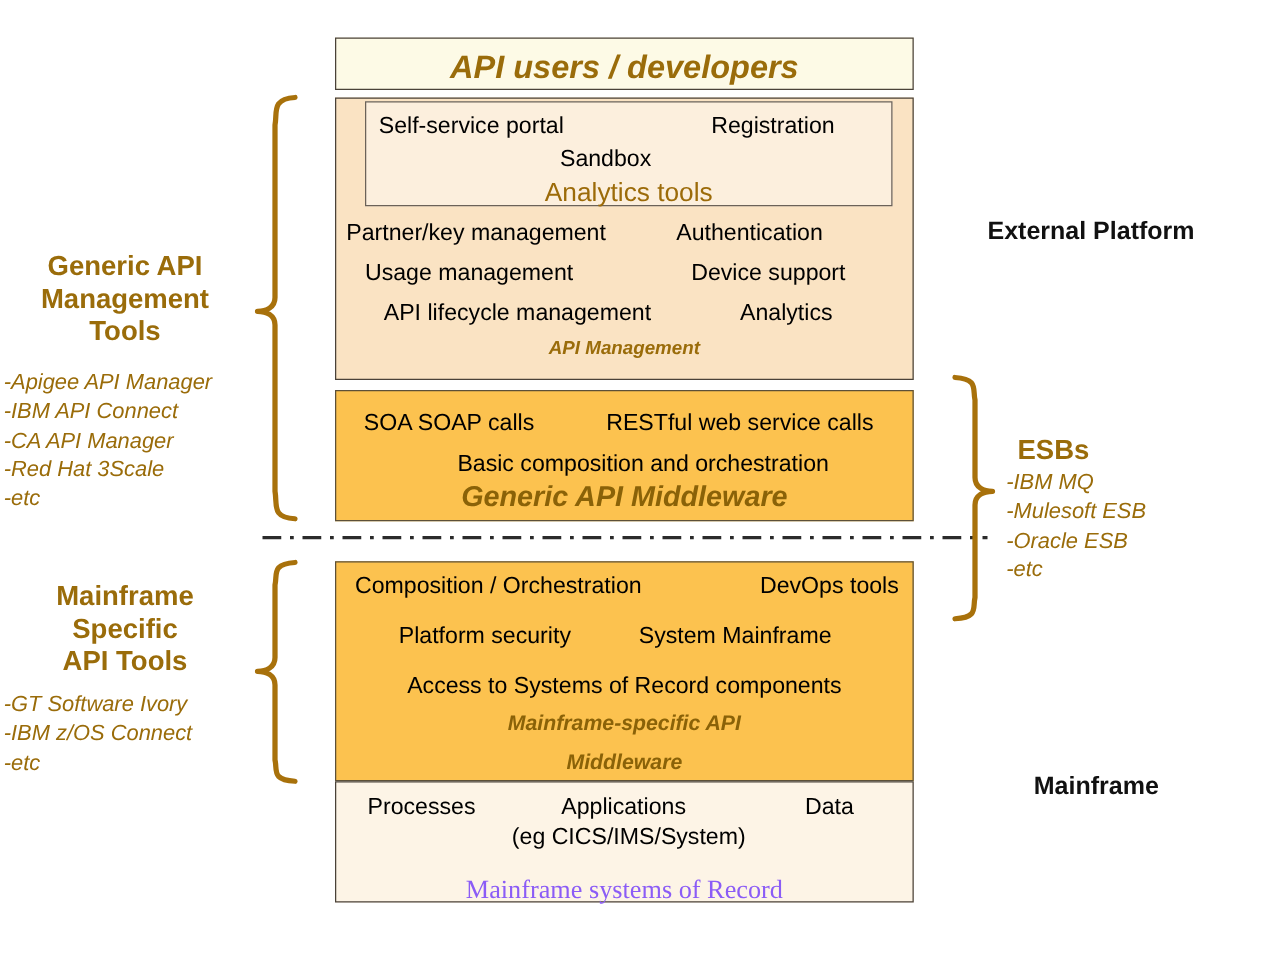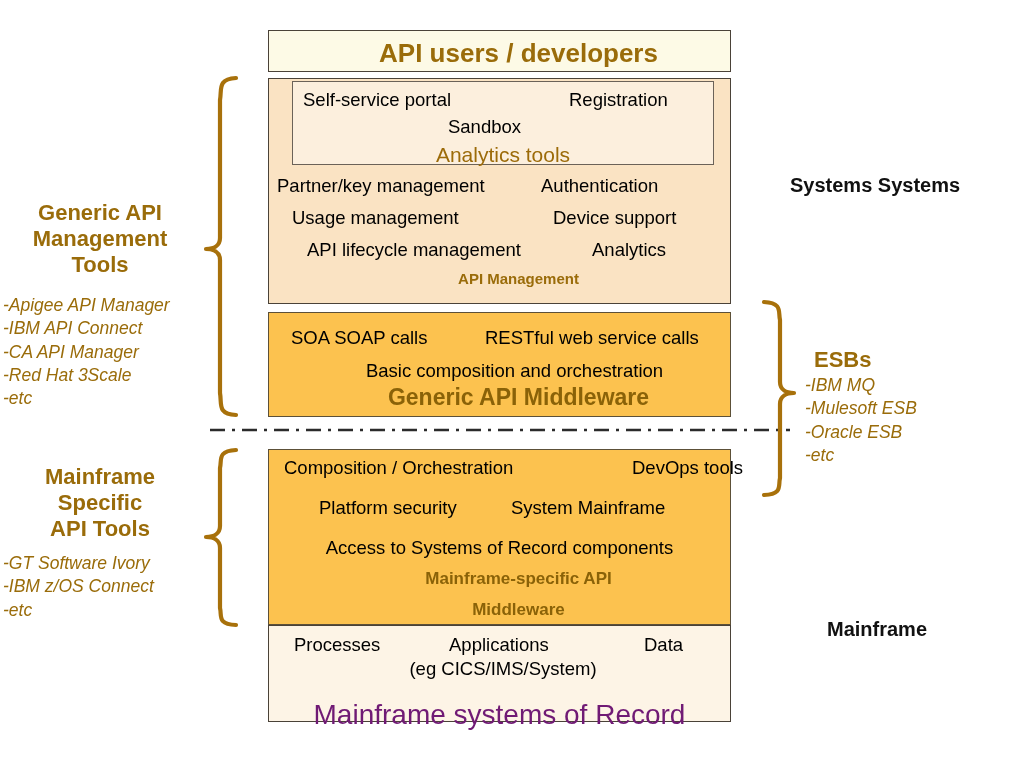--- a/index.html
+++ b/index.html
@@ -51,32 +51,32 @@
     line-height: 1;
   }
   .tc {
     position: absolute;
     white-space: nowrap;
     line-height: 1;
     text-align: center;
   }
   .blk      { color: #000000; font-size: 18.5px; }
   .title-it {
-    font-weight: bold;
-    color: #9a6c0a;
-    padding-left: 19px;
+    font-style: italic;
+    font-weight: bold;
+    color: #9a6c0a;
   }
 
   
   .cap-users   { font-size: 26px; }
   .cap-dev     { font-size: 21px; color:#9c6b09; font-style: normal; font-weight: normal; }
   .cap-apimgmt { font-size: 15px; }
   .cap-genmw   { font-size: 23px; color:#8a6208; }
   .cap-mfmw    { font-size: 17px; color:#8a6208; }
-  .cap-sor     { font-size: 28px; color:#701a75; font-style: normal; font-weight: normal; }
+  .cap-sor     { font-size: 21px; color:#8b5cf6; font-style: normal; font-weight: normal; font-family: Liberation Serif, serif; }
 
   
   .side-head {
     position: absolute;
     font-weight: bold;
     font-size: 22px;
     color: #9a6c0a;
     text-align: center;
     line-height: 1.18;
     white-space: pre-line;
@@ -137,21 +137,21 @@
   <div class="t blk" style="left:485px; top:329px;">RESTful web service calls</div>
   <div class="tc blk" style="left:282px; top:362px; width:465px;">Basic composition and orchestration</div>
   <div class="tc title-it cap-genmw" style="left:268px; top:386px; width:463px;">Generic API Middleware</div>
 
   <svg style="left:0px; top:0px; width:1024px; height:768px;">
     <line x1="210" y1="430" x2="790" y2="430" stroke="#2b2b2b" stroke-width="2.6" stroke-dasharray="15 7 3 7" stroke-linecap="butt"></line>
   </svg>
 
   <div class="box box-midware" style="left:268px; top:449px; width:463px; height:176px;"></div>
   <div class="t blk" style="left:284px; top:459px;">Composition / Orchestration</div>
-  <div class="t blk" style="left:632px; top:459px;">DevOps tools</div>
+  <div class="t blk" style="left:608px; top:459px;">DevOps tools</div>
   <div class="t blk" style="left:319px; top:499px;">Platform security</div>
   <div class="t blk" style="left:511px; top:499px;">System Mainframe</div>
   <div class="tc blk" style="left:268px; top:539px; width:463px;">Access to Systems of Record components</div>
   <div class="tc title-it cap-mfmw" style="left:268px; top:570px; width:463px;">Mainframe-specific API</div>
   <div class="tc title-it cap-mfmw" style="left:268px; top:601px; width:463px;">Middleware</div>
 
   <div class="box box-sor" style="left:268px; top:625px; width:463px; height:97px;"></div>
   <div class="t blk" style="left:294px; top:636px;">Processes</div>
   <div class="t blk" style="left:449px; top:636px;">Applications</div>
   <div class="t blk" style="left:644px; top:636px;">Data</div>
@@ -201,21 +201,21 @@
 
   <div class="side-head" style="left:2px; top:464px; width:196px;">Mainframe
 Specific
 API Tools</div>
   <div class="side-list" style="left:3px; top:552px; width:200px;">
     <div>-GT Software Ivory</div>
     <div>-IBM z/OS Connect</div>
     <div>-etc</div>
   </div>
 
-  <div class="ext-head" style="left:790px; top:174px;">Systems Systems</div>
+  <div class="ext-head" style="left:790px; top:174px;">External Platform</div>
 
   <div class="esb-head" style="left:814px; top:347px;">ESBs</div>
   <div class="side-list" style="left:805px; top:374px; width:210px;">
     <div>-IBM MQ</div>
     <div>-Mulesoft ESB</div>
     <div>-Oracle ESB</div>
     <div>-etc</div>
   </div>
 
   <div class="ext-head" style="left:827px; top:618px;">Mainframe</div>

